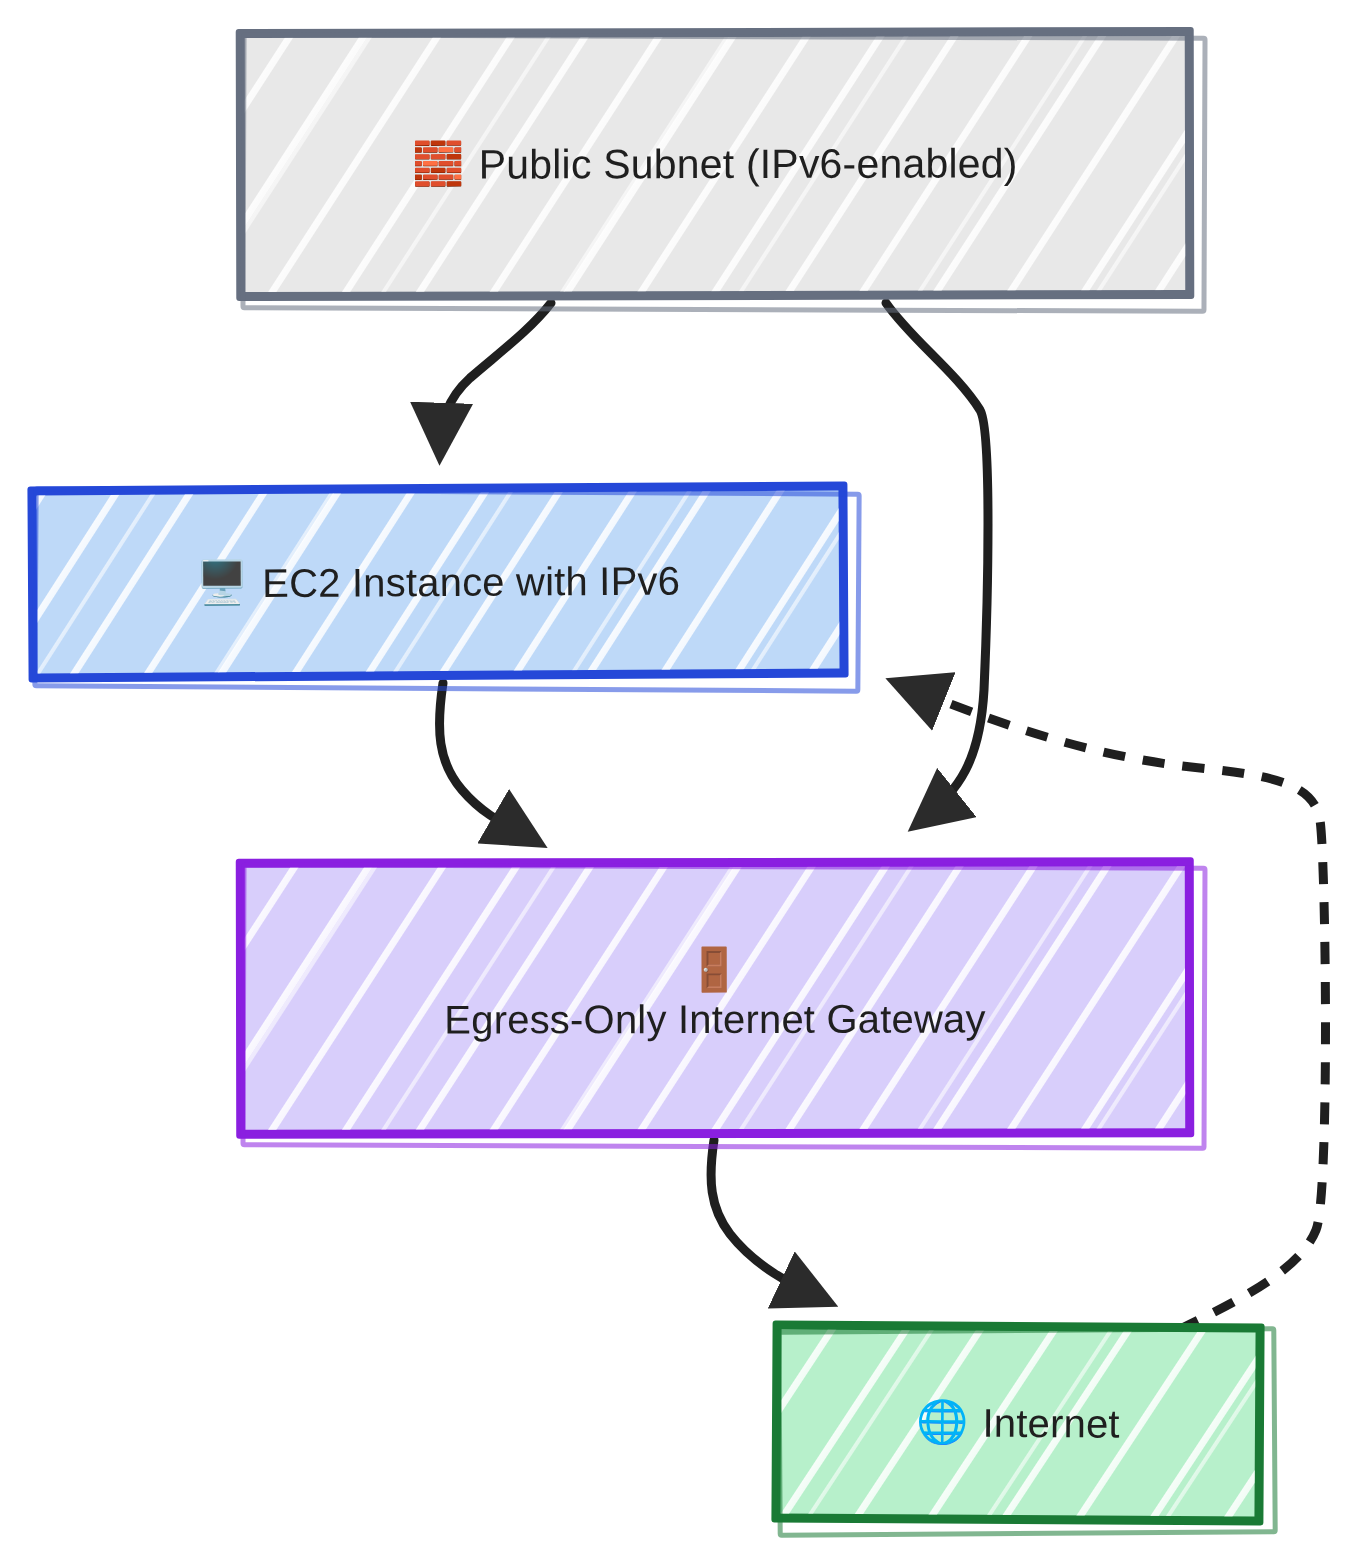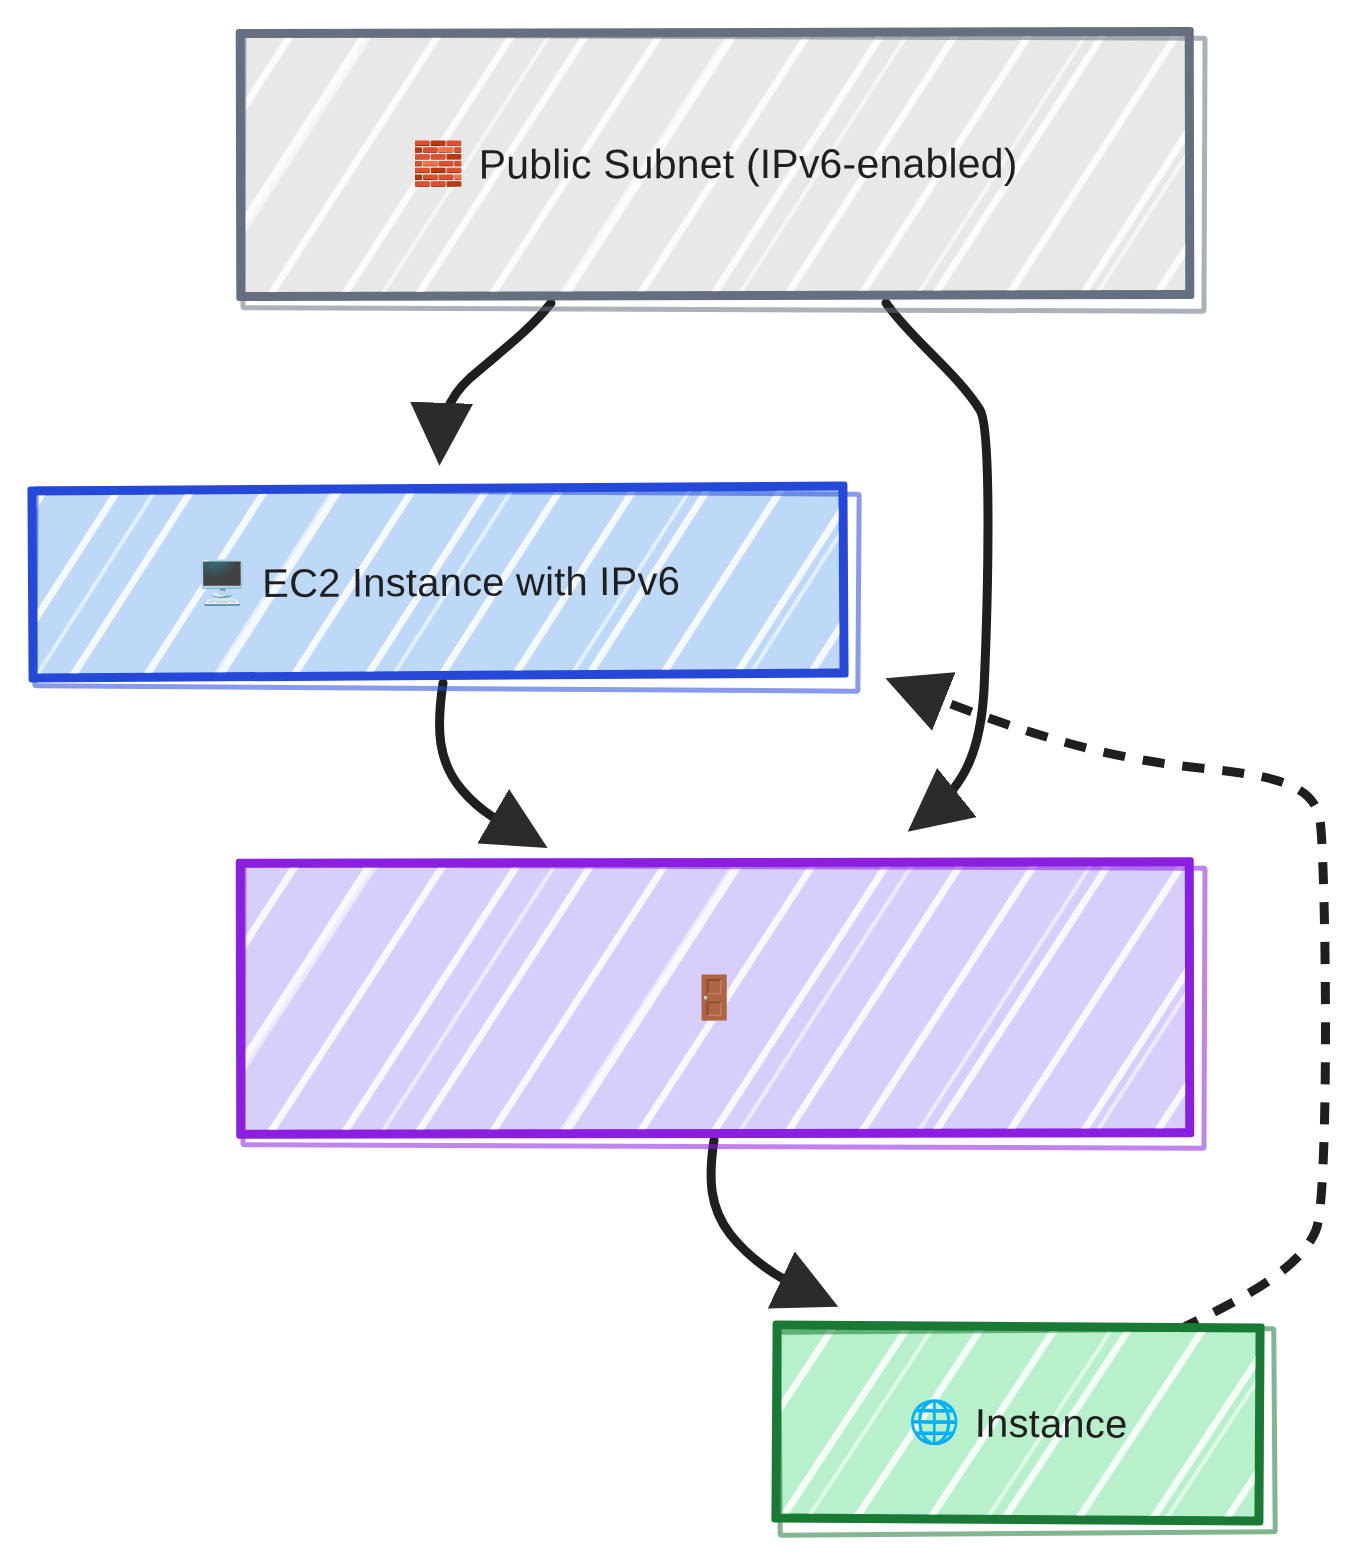--- a/index.html
+++ b/index.html
@@ -200,27 +200,28 @@
       <span class="node-label">EC2 Instance with IPv6</span>
     </div>
   </div>
   <div class="sketch-outline" id="sk-ec2"></div>
 
   <div class="node" id="node-egress">
     <div class="hatch"></div>
     <div class="hatch2"></div>
     <div class="node-inner">
       <span class="node-icon">🚪</span>
+      <span class="node-label">Egress-Only Internet Gateway</span>
     </div>
   </div>
   <div class="sketch-outline" id="sk-egress"></div>
 
   <div class="node" id="node-internet">
     <div class="hatch"></div>
     <div class="hatch2"></div>
     <div class="node-inner">
       <span class="node-icon">🌐</span>
-      <span class="node-label">Instance</span>
+      <span class="node-label">Internet</span>
     </div>
   </div>
   <div class="sketch-outline" id="sk-internet"></div>
 
 </div>
 
 </body></html>

